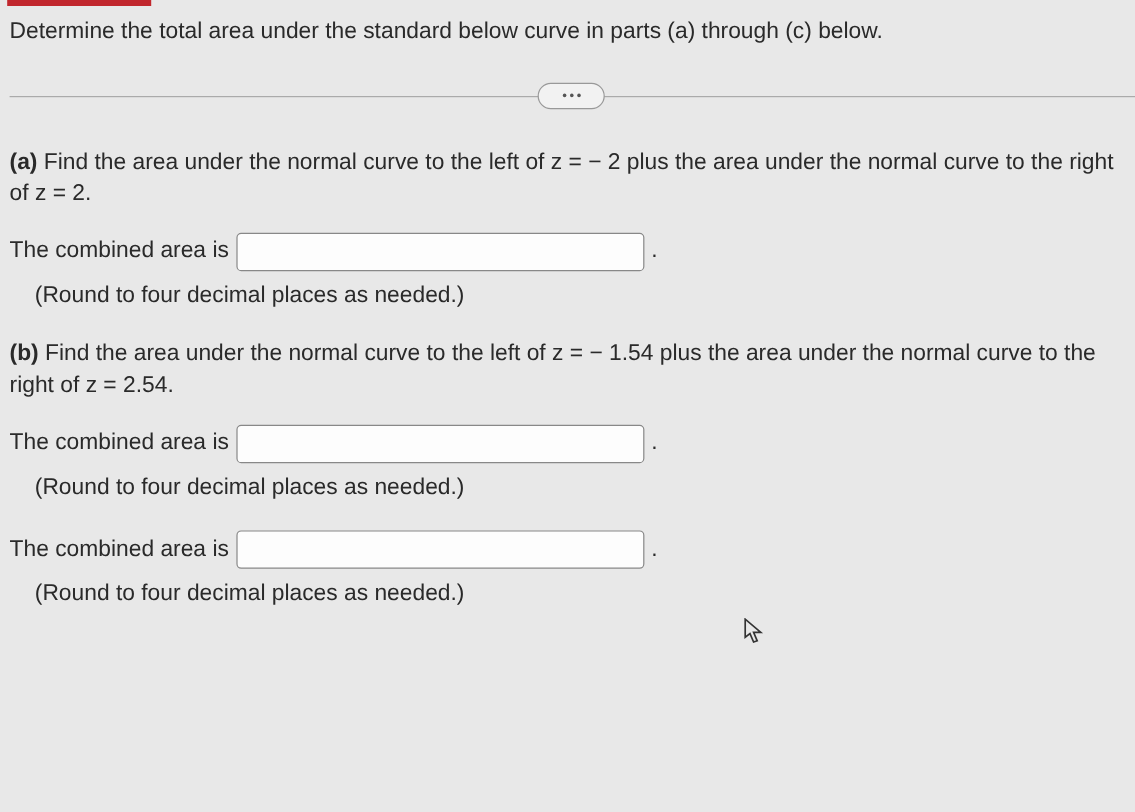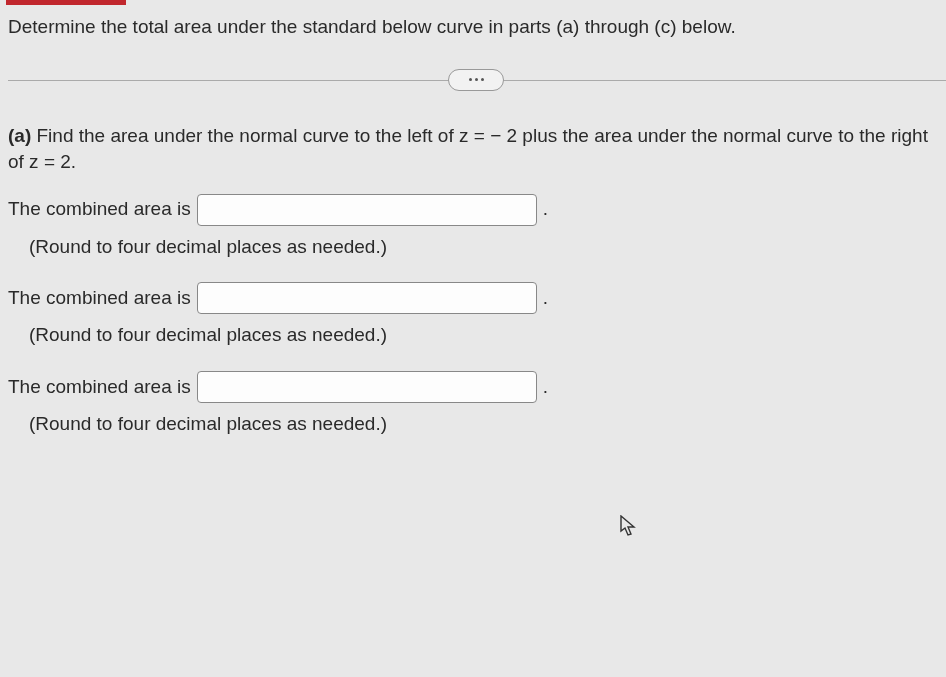--- a/index.html
+++ b/index.html
@@ -127,20 +127,23 @@
     </div>
     <div class="answer-line">
       <span>The combined area is</span>
       <input type="text" class="input-box" value="" style="">
       <span class="period">.</span>
     </div>
     <div class="hint">(Round to four decimal places as needed.)</div>
   </div>
 
   <div class="part">
+    <div class="part-text">
+      <span class="bold">(b)</span><span> Find the area under the normal curve to the left of z = − 1.54 plus the area under the normal curve to the right of z = 2.54.</span>
+    </div>
     <div class="answer-line">
       <span>The combined area is</span>
       <input type="text" class="input-box" value="" style="">
       <span class="period">.</span>
     </div>
     <div class="hint">(Round to four decimal places as needed.)</div>
   </div>
 
   <div class="part">
     <div class="answer-line">

